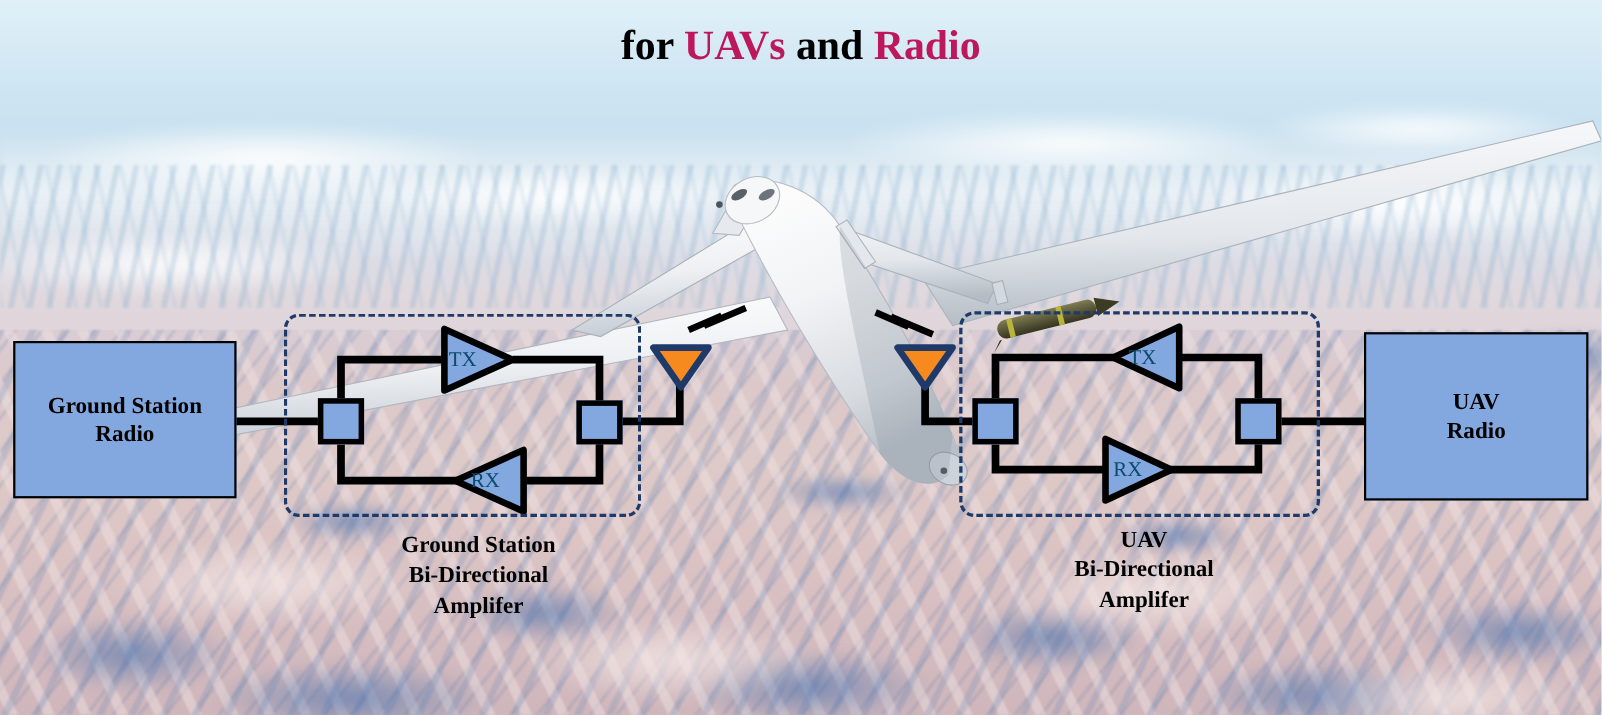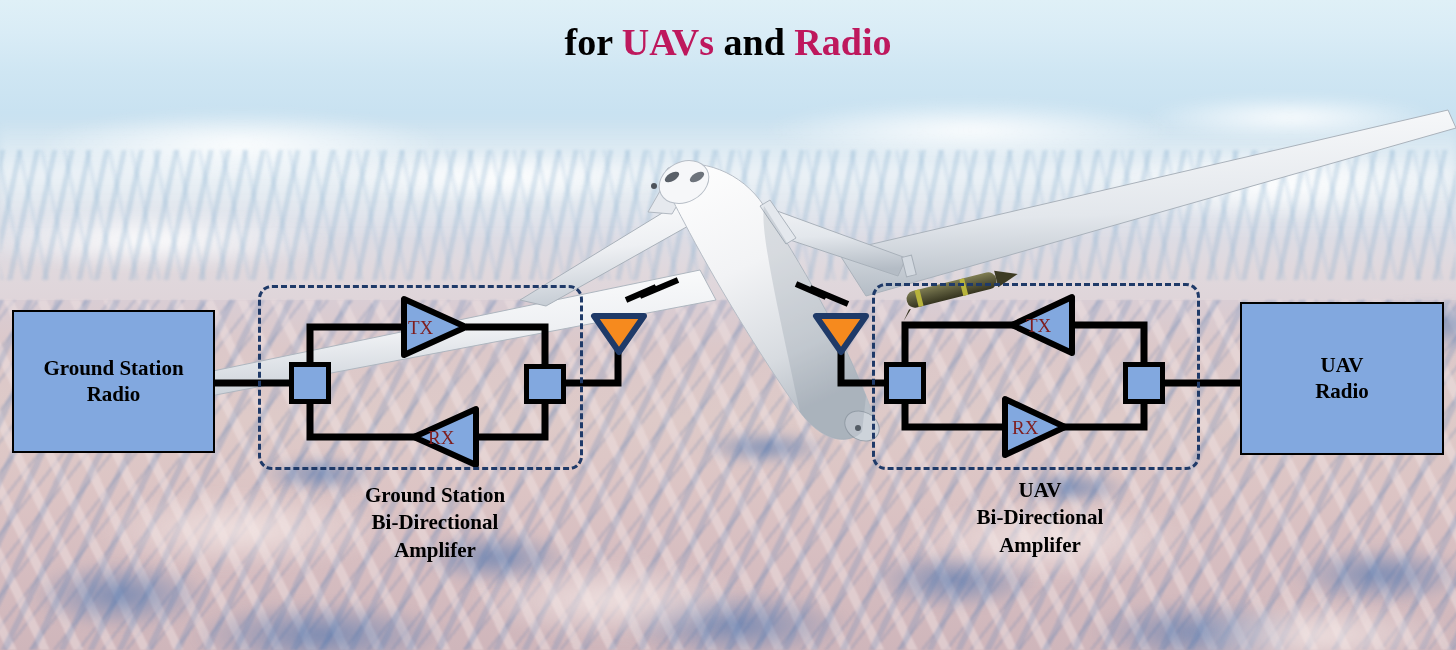--- a/index.html
+++ b/index.html
@@ -140,21 +140,21 @@
 
   .conn-square {
     position: absolute;
     background: #82a8df;
     border: 5px solid #000;
     z-index: 33;
   }
 
   .amp-label {
     position: absolute;
-    font-size: 19px; font-weight: normal; color: #7f1d1d;
+    font-size: 19px; font-weight: normal; color: #0c4a6e;
     z-index: 35; pointer-events: none;
     font-family: "Liberation Serif", "DejaVu Serif", serif;
   }
 
   svg.wire-layer { position: absolute; left: 0; top: 0; overflow: visible; }
 </style>
 </head>
 <body>
 
 <div id="stage">

